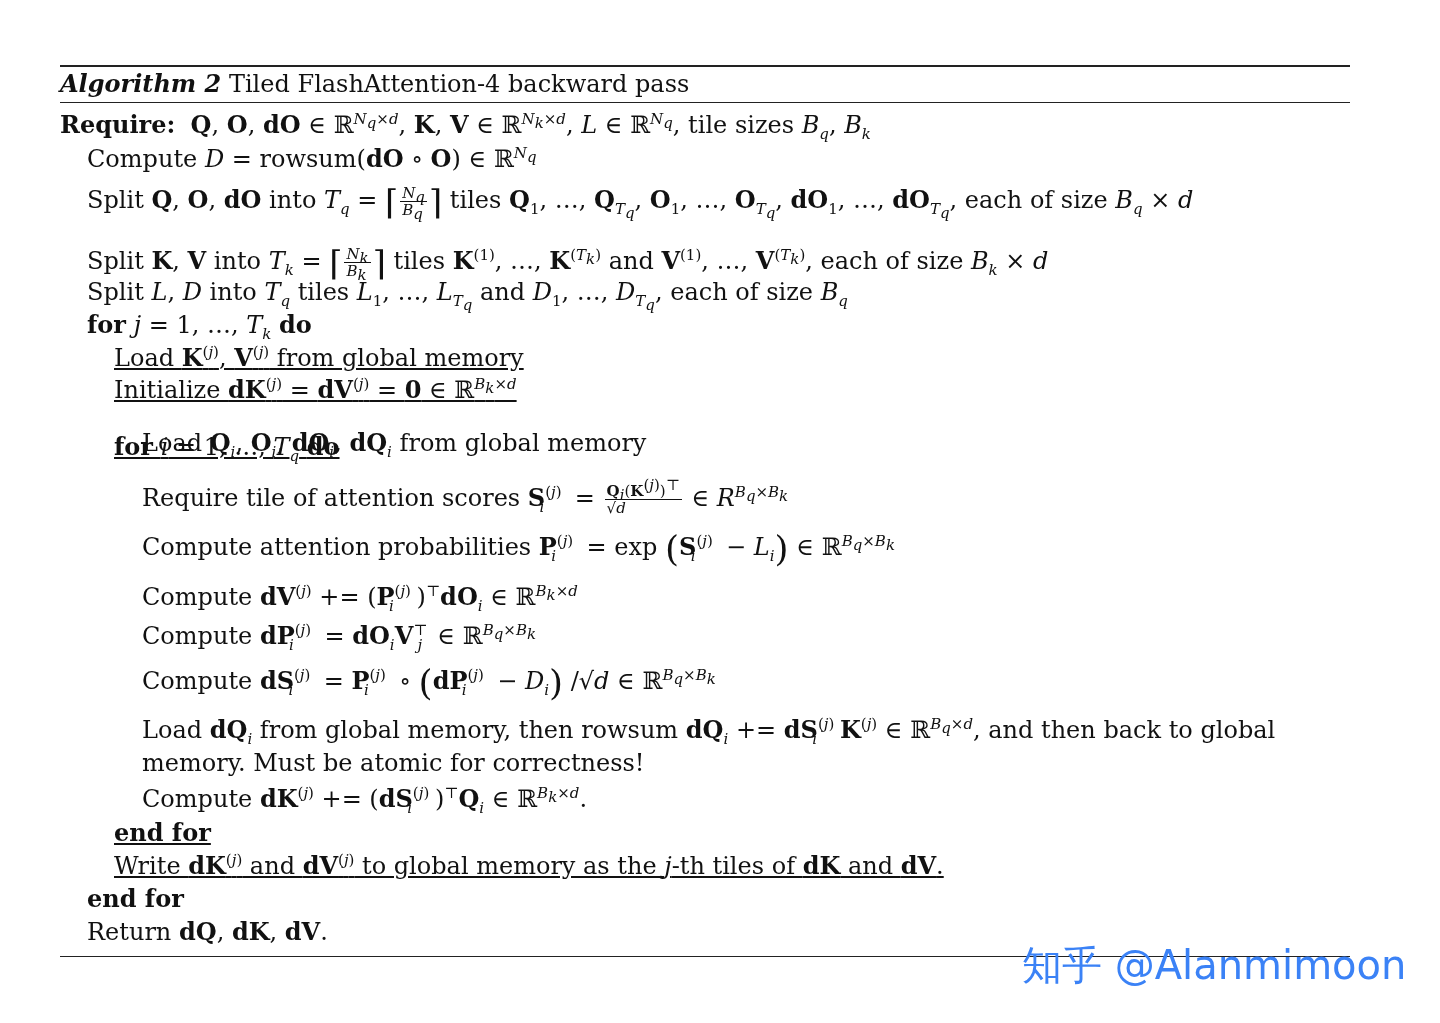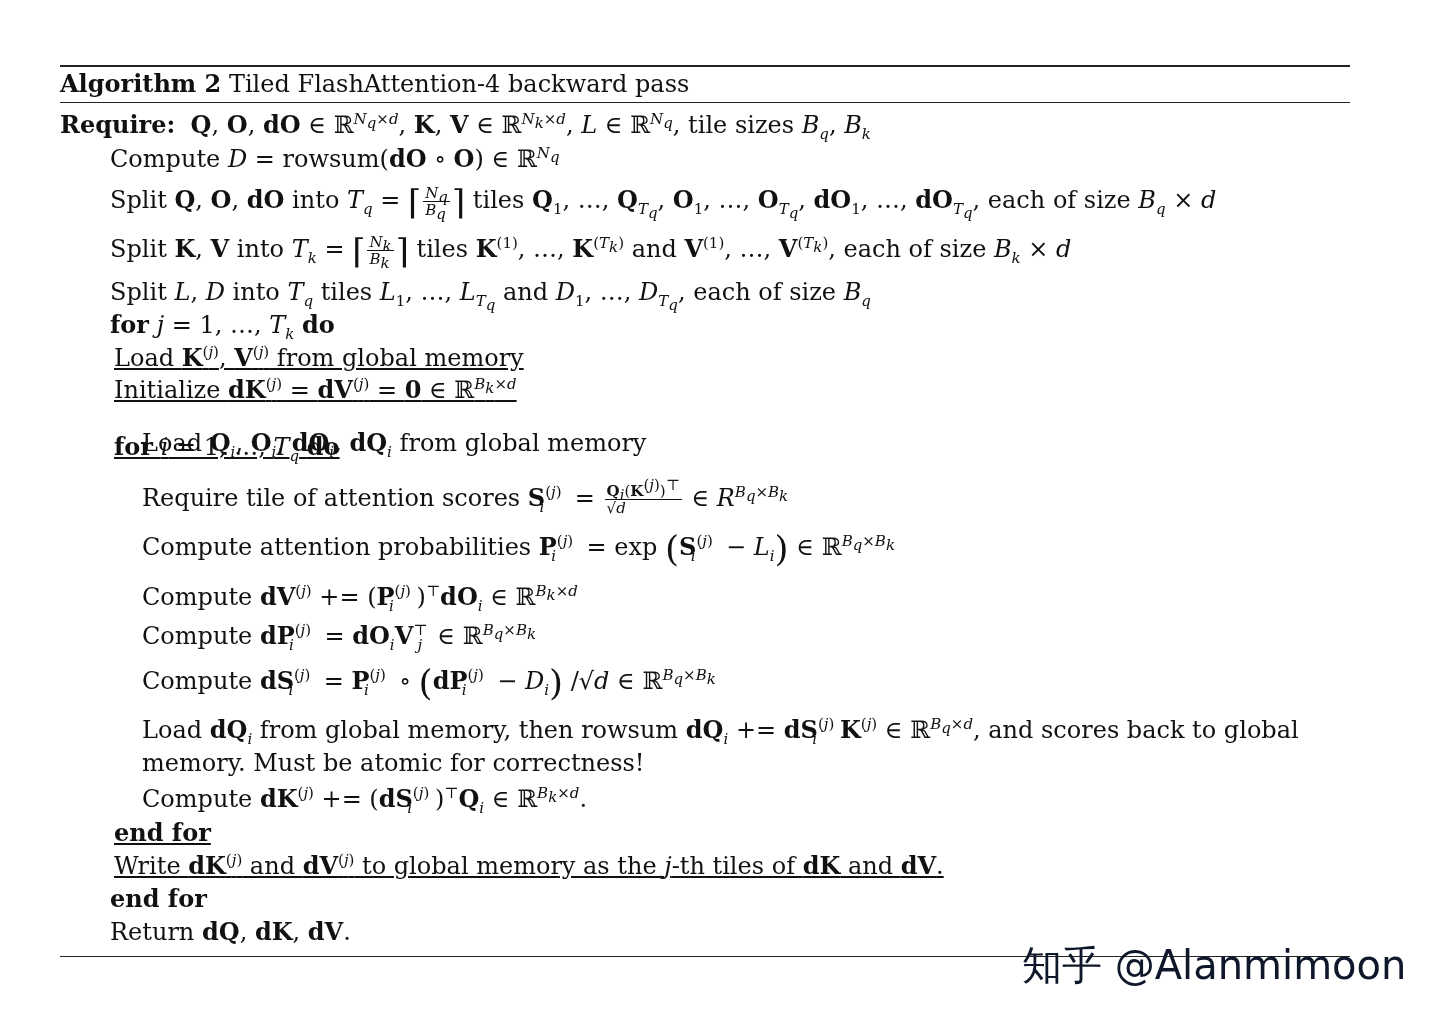--- a/index.html
+++ b/index.html
@@ -6,34 +6,34 @@
   body {
     width: 1440px; height: 1023px; position: relative; overflow: hidden;
     font-family: "DejaVu Serif", "Liberation Serif", serif;
     color: #111111;
   }
   .rule { position: absolute; left: 60px; width: 1290px; background: #222; }
   .rule.top { top: 65px; height: 2px; }
   .rule.mid { top: 102px; height: 1px; }
   .rule.bottom { top: 956px; height: 1px; }
   .caption { position: absolute; left: 60px; top: 69px; font-size: 24px; line-height: 30px; white-space: nowrap; }
-  .caption b { font-weight: bold; }
+  .caption b { font-weight: bold; font-style: italic; }
   .line { position: absolute; white-space: nowrap; font-size: 24px; line-height: 30px; }
-  .ind0 { left: 60px; } .ind1 { left: 87px; margin-left: 23px; } .ind2 { left: 114px; text-decoration: underline; } .ind3 { left: 142px; }
+  .ind0 { left: 60px; } .ind1 { left: 87px; } .ind2 { left: 114px; text-decoration: underline; } .ind3 { left: 142px; }
   b, .kw { font-weight: bold; }
   sup, sub { font-size: 15px; line-height: 0; }
   .frac { display: inline-block; vertical-align: middle; font-size: 15px; line-height: 16px; margin: 0 2px; }
   .frac .num { display: block; border-bottom: 1px solid #111; padding: 0 2px; }
   .frac .den { display: block; padding: 0 2px; }
   .ceil { font-size: 34px; vertical-align: middle; line-height: 0; }
   .big { font-size: 36px; vertical-align: middle; line-height: 0; }
   .watermark {
     position: absolute; left: 1022px; top: 940px;
     font-family: "DejaVu Sans", "Liberation Sans", sans-serif;
-    font-size: 40px; line-height: 50px; color: #0f172a; white-space: nowrap;
+    font-size: 40px; line-height: 50px; color: #3b82f6; white-space: nowrap;
     letter-spacing: 0px;
   }
 </style>
 </head>
 <body>
 
 <div class="rule top"></div>
 <div class="caption">
   <b>Algorithm 2</b>
   <span>Tiled FlashAttention-4 backward pass</span>
@@ -46,21 +46,21 @@
 </div>
 
 <div class="line ind1" style="top:144px">
   <span>Compute </span><i>D</i> = <span>rowsum</span>(<b>dO</b> ∘ <b>O</b>) ∈ ℝ<sup><i>N<sub>q</sub></i></sup>
 </div>
 
 <div class="line ind1" style="top:185px">
   <span>Split </span><b>Q</b>, <b>O</b>, <b>dO</b><span> into </span><i>T<sub>q</sub></i> = <span class="ceil">⌈</span><span class="frac"><span class="num"><i>N<sub>q</sub></i></span><span class="den"><i>B<sub>q</sub></i></span></span><span class="ceil">⌉</span><span> tiles </span><b>Q</b><sub>1</sub>, …, <b>Q</b><sub><i>T<sub>q</sub></i></sub>, <b>O</b><sub>1</sub>, …, <b>O</b><sub><i>T<sub>q</sub></i></sub>, <b>dO</b><sub>1</sub>, …, <b>dO</b><sub><i>T<sub>q</sub></i></sub><span>, each of size </span><i>B<sub>q</sub></i> × <i>d</i>
 </div>
 
-<div class="line ind1" style="top:234px">
+<div class="line ind1" style="top:246px">
   <span>Split </span><b>K</b>, <b>V</b><span> into </span><i>T<sub>k</sub></i> = <span class="ceil">⌈</span><span class="frac"><span class="num"><i>N<sub>k</sub></i></span><span class="den"><i>B<sub>k</sub></i></span></span><span class="ceil">⌉</span><span> tiles </span><b>K</b><sup>(1)</sup>, …, <b>K</b><sup>(<i>T<sub>k</sub></i>)</sup><span> and </span><b>V</b><sup>(1)</sup>, …, <b>V</b><sup>(<i>T<sub>k</sub></i>)</sup><span>, each of size </span><i>B<sub>k</sub></i> × <i>d</i>
 </div>
 
 <div class="line ind1" style="top:277px">
   <span>Split </span><i>L</i>, <i>D</i><span> into </span><i>T<sub>q</sub></i><span> tiles </span><i>L</i><sub>1</sub>, …, <i>L</i><sub><i>T<sub>q</sub></i></sub><span> and </span><i>D</i><sub>1</sub>, …, <i>D</i><sub><i>T<sub>q</sub></i></sub><span>, each of size </span><i>B<sub>q</sub></i>
 </div>
 
 <div class="line ind1" style="top:310px">
   <b>for</b> <i>j</i> = 1, …, <i>T<sub>k</sub></i> <b>do</b>
 </div>
@@ -95,21 +95,21 @@
 
 <div class="line ind3" style="top:621px">
   <span>Compute </span><b>dP</b><sup>(<i>j</i>)</sup><sub style="margin-left:-22px"><i>i</i></sub>&nbsp;&nbsp;&nbsp; = <b>dO</b><sub><i>i</i></sub><b>V</b><sup>⊤</sup><sub style="margin-left:-10px"><i>j</i></sub>&nbsp; ∈ ℝ<sup><i>B<sub>q</sub></i>×<i>B<sub>k</sub></i></sup>
 </div>
 
 <div class="line ind3" style="top:666px">
   <span>Compute </span><b>dS</b><sup>(<i>j</i>)</sup><sub style="margin-left:-22px"><i>i</i></sub>&nbsp;&nbsp;&nbsp; = <b>P</b><sup>(<i>j</i>)</sup><sub style="margin-left:-22px"><i>i</i></sub>&nbsp;&nbsp;&nbsp; ∘ <span class="big">(</span><b>dP</b><sup>(<i>j</i>)</sup><sub style="margin-left:-22px"><i>i</i></sub>&nbsp;&nbsp;&nbsp; − <i>D<sub>i</sub></i><span class="big">)</span> /√<i>d</i> ∈ ℝ<sup><i>B<sub>q</sub></i>×<i>B<sub>k</sub></i></sup>
 </div>
 
 <div class="line ind3" style="top:715px">
-  <span>Load </span><b>dQ</b><sub><i>i</i></sub><span> from global memory, then rowsum </span><b>dQ</b><sub><i>i</i></sub> += <b>dS</b><sup>(<i>j</i>)</sup><sub style="margin-left:-22px"><i>i</i></sub>&nbsp;&nbsp;&nbsp;<b>K</b><sup>(<i>j</i>)</sup> ∈ ℝ<sup><i>B<sub>q</sub></i>×<i>d</i></sup><span>, and scores back to global</span>
+  <span>Load </span><b>dQ</b><sub><i>i</i></sub><span> from global memory, then rowsum </span><b>dQ</b><sub><i>i</i></sub> += <b>dS</b><sup>(<i>j</i>)</sup><sub style="margin-left:-22px"><i>i</i></sub>&nbsp;&nbsp;&nbsp;<b>K</b><sup>(<i>j</i>)</sup> ∈ ℝ<sup><i>B<sub>q</sub></i>×<i>d</i></sup><span>, and then back to global</span>
 </div>
 <div class="line ind3" style="top:748px">
   <span>memory. Must be atomic for correctness!</span>
 </div>
 
 <div class="line ind3" style="top:784px">
   <span>Compute </span><b>dK</b><sup>(<i>j</i>)</sup> += (<b>dS</b><sup>(<i>j</i>)</sup><sub style="margin-left:-22px"><i>i</i></sub>&nbsp;&nbsp;&nbsp;)<sup>⊤</sup><b>Q</b><sub><i>i</i></sub> ∈ ℝ<sup><i>B<sub>k</sub></i>×<i>d</i></sup>.
 </div>
 
 <div class="line ind2" style="top:818px">

